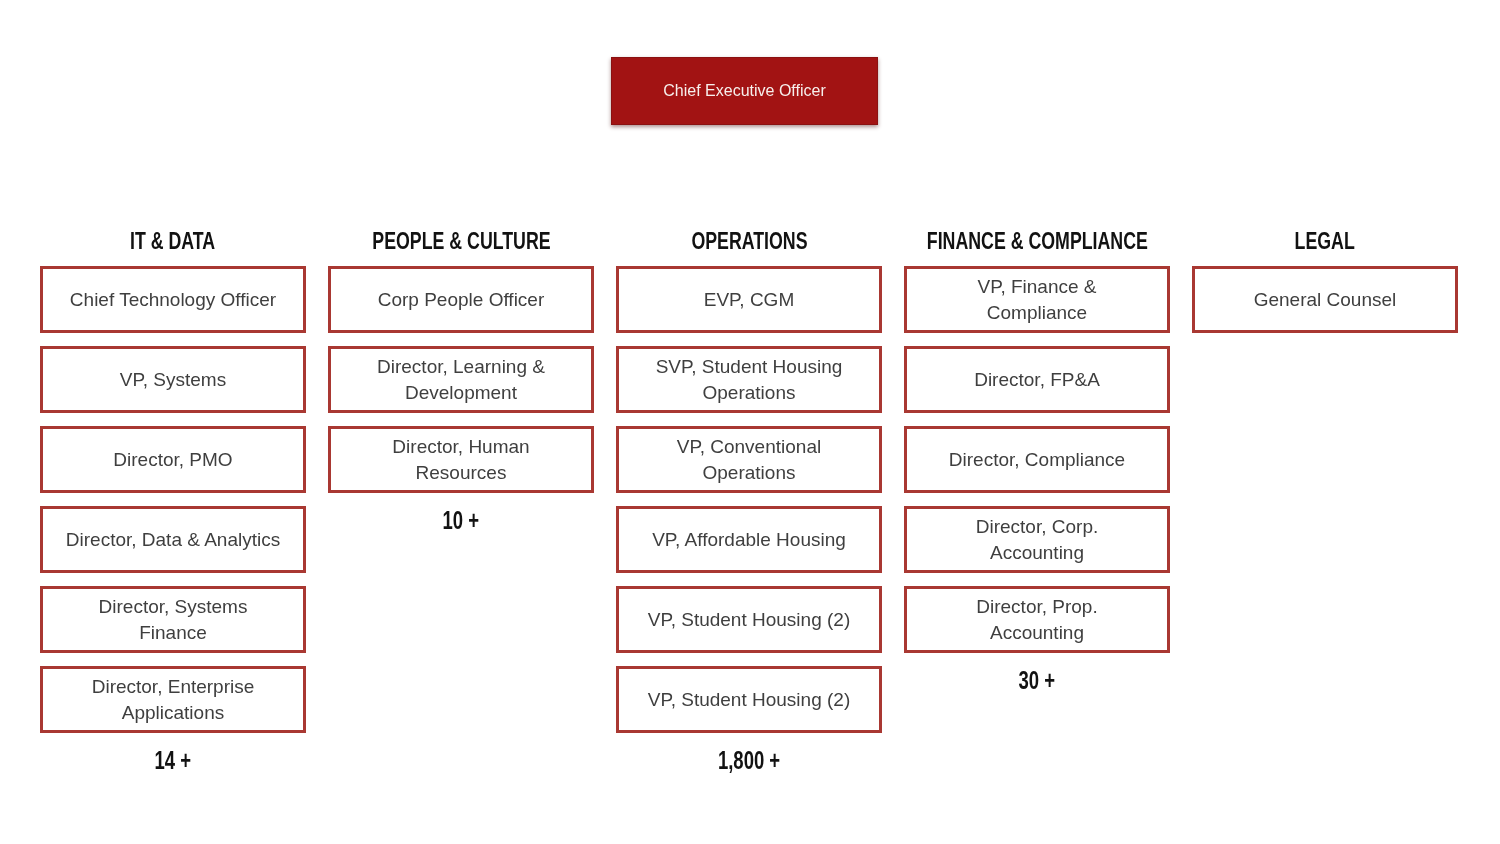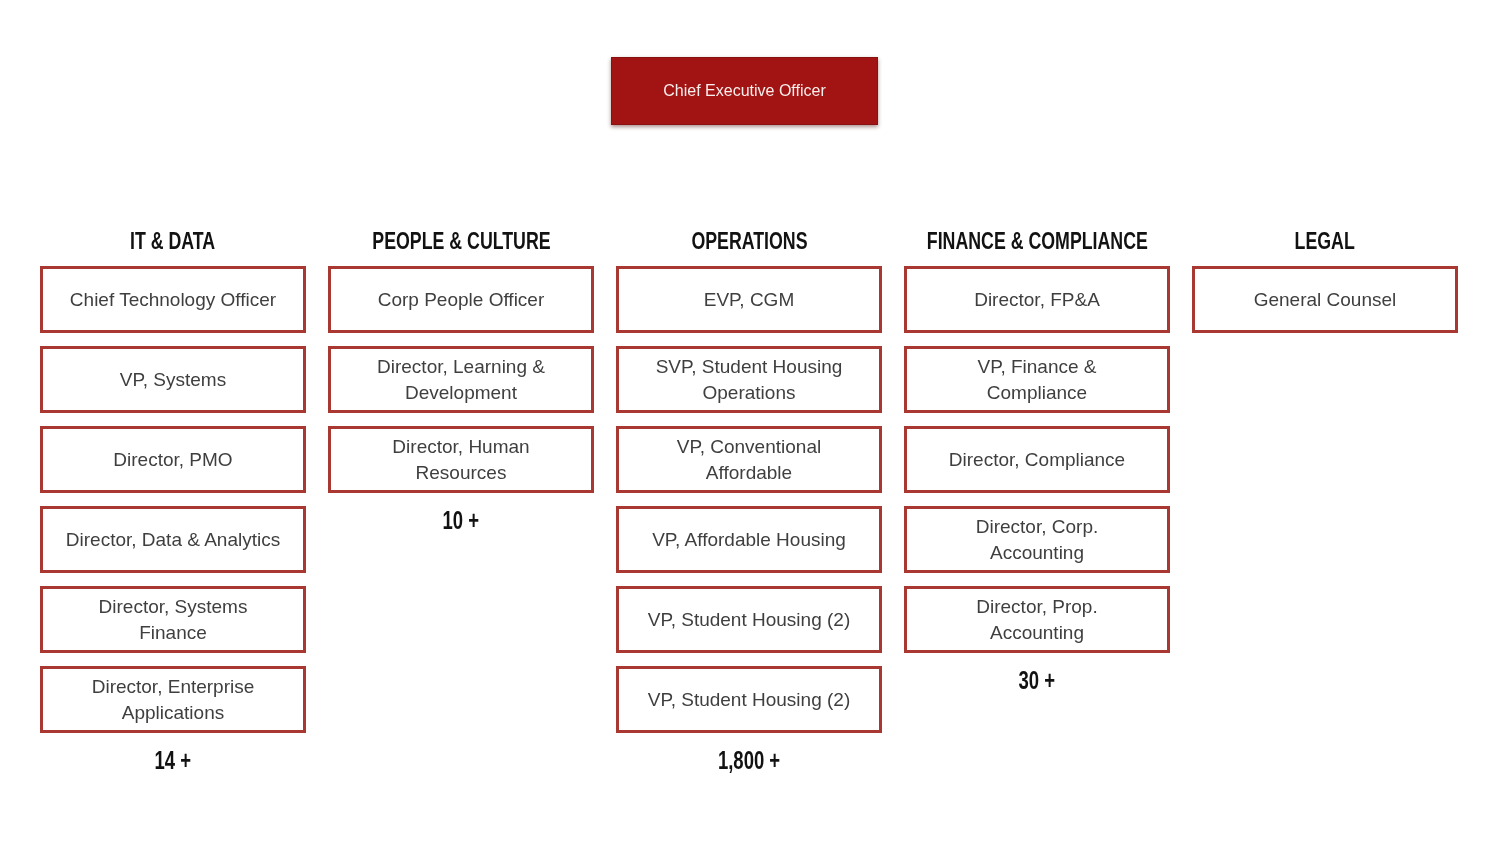--- a/index.html
+++ b/index.html
@@ -132,42 +132,42 @@
         <div class="col-header">
           <span class="condensed">OPERATIONS</span>
         </div>
         <div class="org-node">
           <span>EVP, CGM</span>
         </div>
         <div class="org-node">
           <span>SVP, Student Housing Operations</span>
         </div>
         <div class="org-node">
-          <span>VP, Conventional Affordable</span>
+          <span>VP, Conventional Operations</span>
         </div>
         <div class="org-node">
           <span>VP, Affordable Housing</span>
         </div>
         <div class="org-node">
           <span>VP, Student Housing (2)</span>
         </div>
         <div class="org-node">
           <span>VP, Student Housing (2)</span>
         </div>
         <div class="col-count"><span class="condensed">1,800 +</span></div>
       </div>
       <div class="org-column">
         <div class="col-header">
           <span class="condensed">FINANCE &amp; COMPLIANCE</span>
         </div>
         <div class="org-node">
-          <span>Director, FP&amp;A</span>
+          <span>VP, Finance &amp; Compliance</span>
         </div>
         <div class="org-node">
-          <span>VP, Finance &amp; Compliance</span>
+          <span>Director, FP&amp;A</span>
         </div>
         <div class="org-node">
           <span>Director, Compliance</span>
         </div>
         <div class="org-node">
           <span>Director, Corp. Accounting</span>
         </div>
         <div class="org-node">
           <span>Director, Prop. Accounting</span>
         </div>

